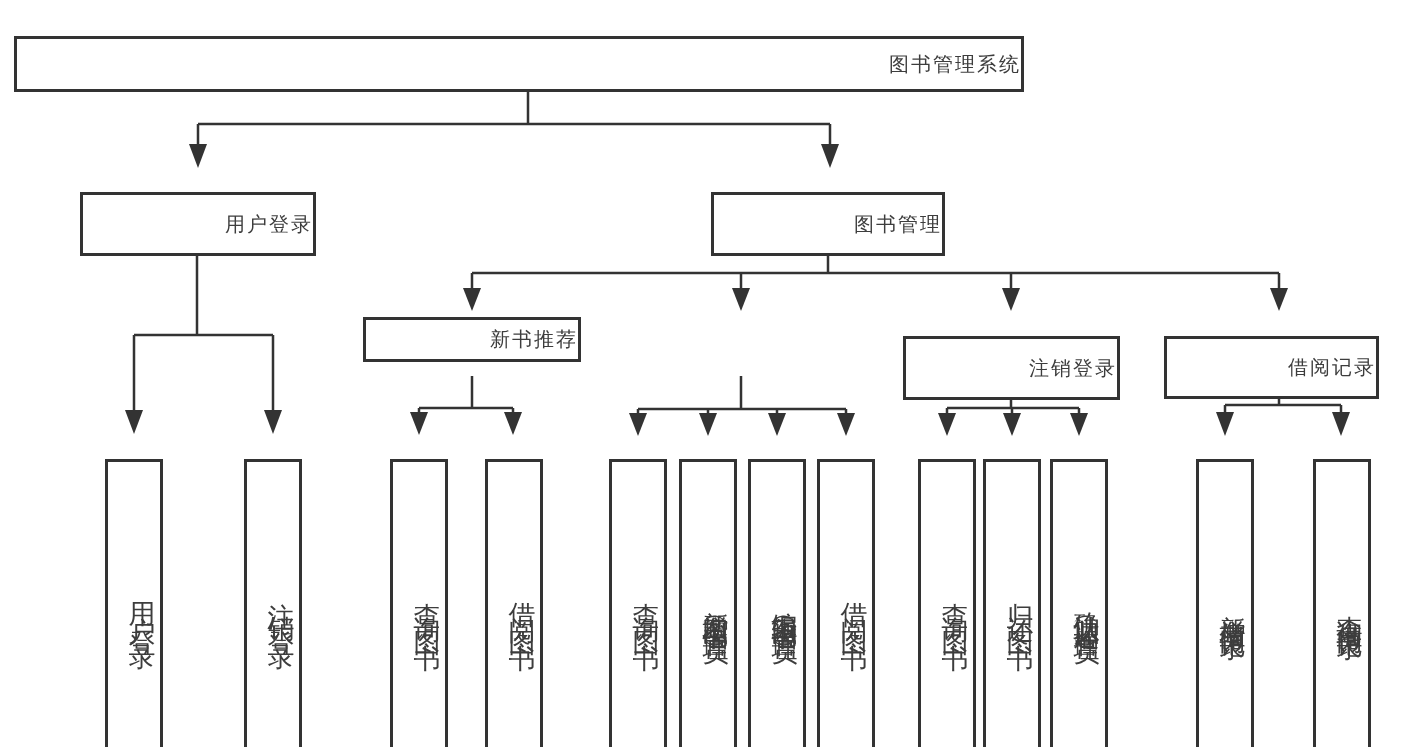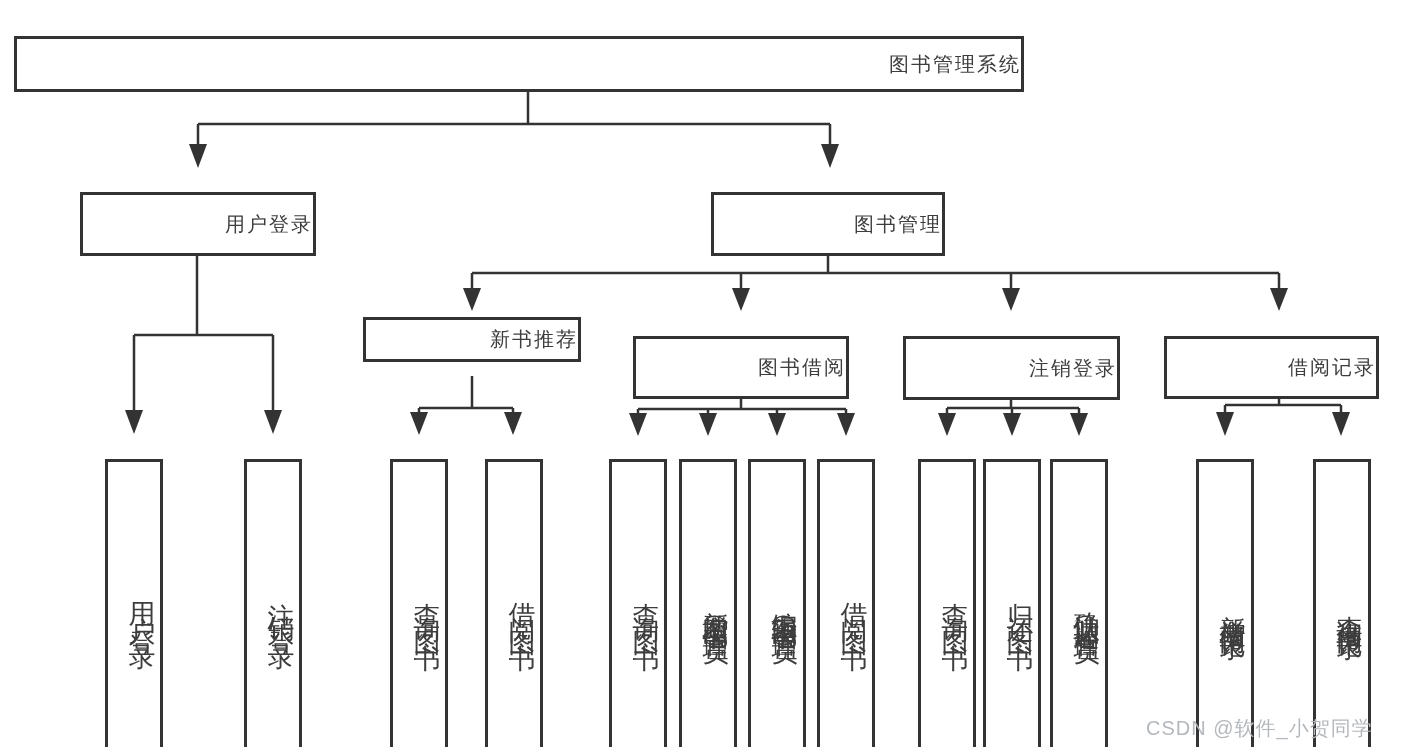--- a/index.html
+++ b/index.html
@@ -120,23 +120,20 @@
   <div class="box h" style="left:80px;top:169px;width:236px;height:64px">
     <span>用户登录</span>
   </div>
   <div class="box h" style="left:711px;top:169px;width:234px;height:64px">
     <span>图书管理</span>
   </div>
 
   <div class="box h" style="left:363px;top:294px;width:218px;height:45px">
     <span>新书推荐</span>
   </div>
-  <div class="box h" style="left:633px;top:313px;width:216px;height:63px">
-    <span>图书借阅</span>
-  </div>
   <div class="box h" style="left:903px;top:313px;width:217px;height:64px">
     <span>注销登录</span>
   </div>
   <div class="box h" style="left:1164px;top:313px;width:215px;height:63px">
     <span>借阅记录</span>
   </div>
 
   <div class="box v" style="left:105px;top:436px;width:58px;height:299px">
     <span>用户登录</span>
   </div>
@@ -174,15 +171,14 @@
     <span>确认归还（管理员）</span>
   </div>
 
   <div class="box v long" style="left:1196px;top:436px;width:58px;height:296px">
     <span>新增借阅记录</span>
   </div>
   <div class="box v long" style="left:1313px;top:436px;width:58px;height:296px">
     <span>查询借阅记录</span>
   </div>
 
-  <div class="watermark">CSDN @软件_小贺同学</div>
 
 </div>
 
 </body></html>

